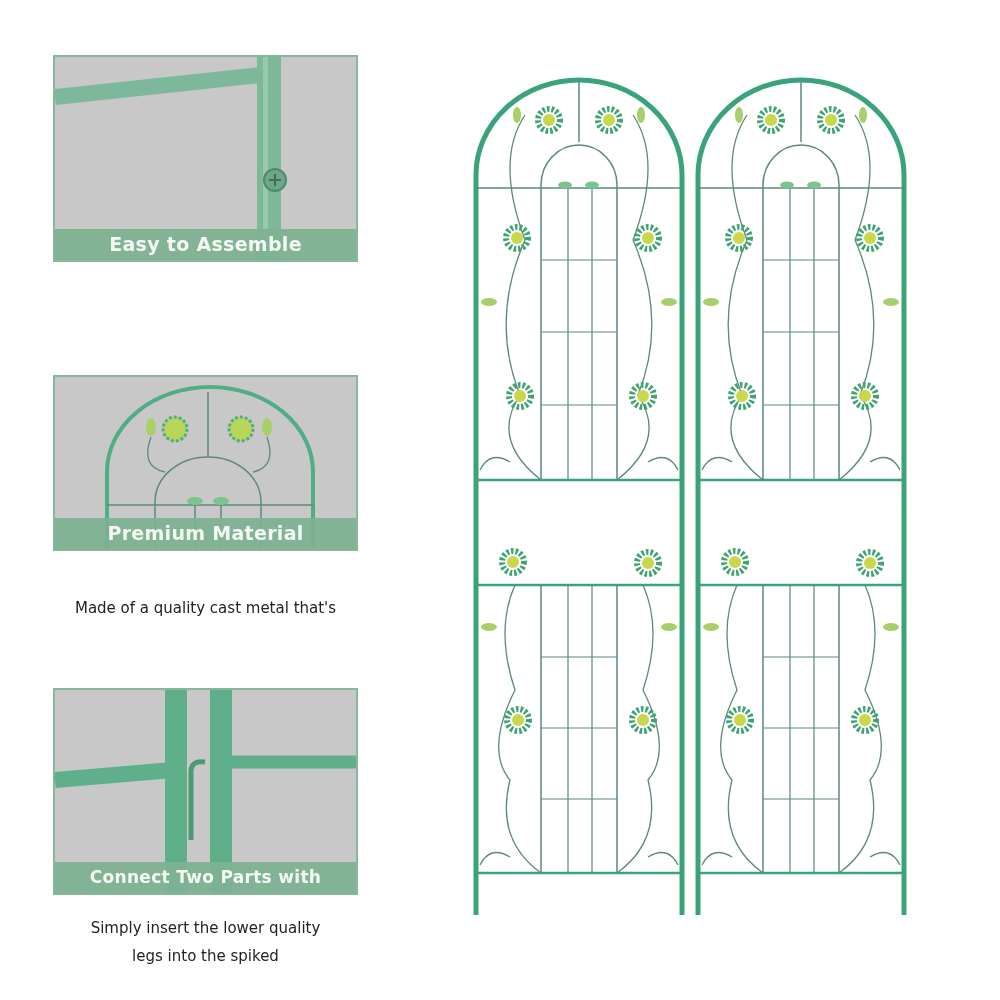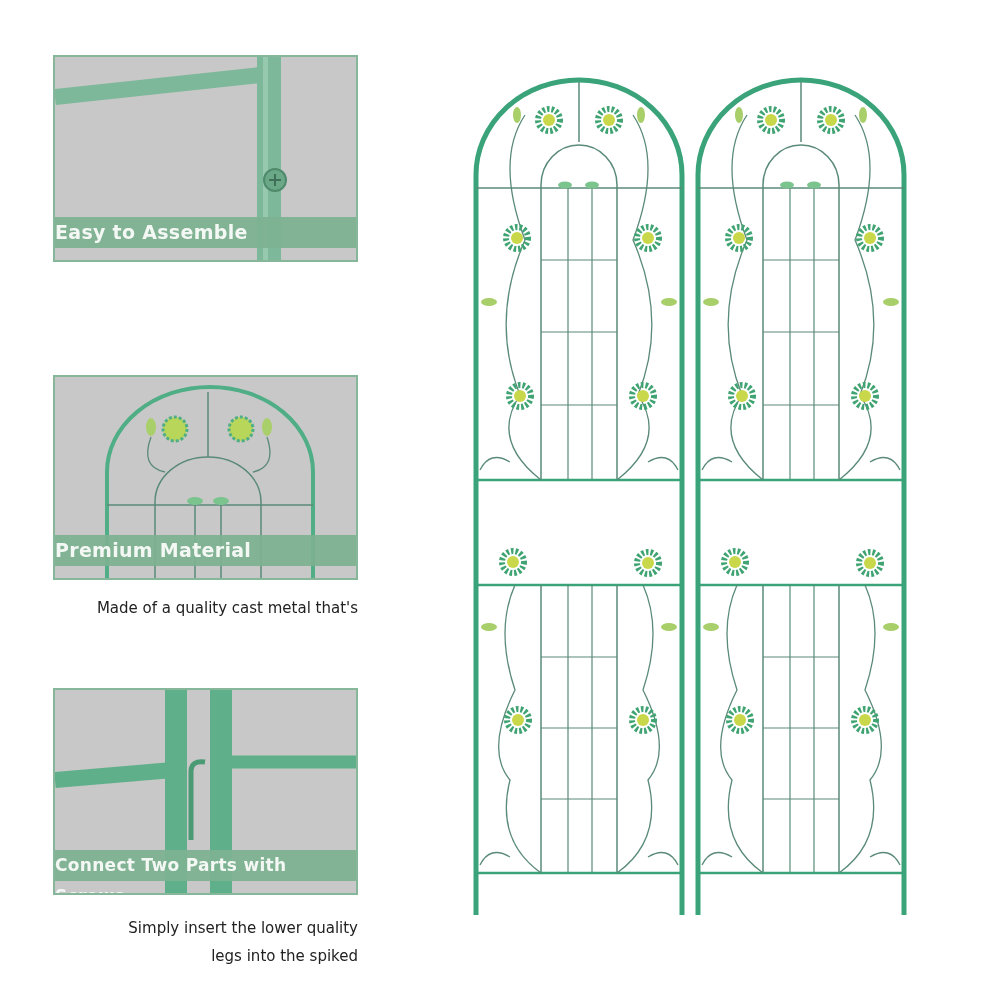--- a/index.html
+++ b/index.html
@@ -1,22 +1,22 @@
 <!DOCTYPE html>
 <html><head>
 <meta charset="utf-8">
 <style>
   html,body{margin:0;padding:0;background:#ffffff;}
   body{width:1000px;height:1000px;position:relative;overflow:hidden;font-family:"DejaVu Sans","Liberation Sans",sans-serif;}
   .panel{position:absolute;left:53px;width:305px;border:2px solid #86b79a;background:#c8c8c8;box-sizing:border-box;overflow:hidden;}
   .panel svg{position:absolute;left:0;top:0;}
-  .banner{position:absolute;left:0;right:0;bottom:12px;height:31px;background:rgba(125,178,145,0.93);color:#f4f8f4;font-weight:bold;font-size:19px;text-align:left;line-height:31px;letter-spacing:0.3px;}
-  .caption{position:absolute;left:53px;width:305px;text-align:right;font-size:15px;line-height:28px;color:#222;}
+  .banner{position:absolute;left:0;right:0;bottom:0;height:31px;background:rgba(125,178,145,0.93);color:#f4f8f4;font-weight:bold;font-size:19px;text-align:center;line-height:31px;letter-spacing:0.3px;}
+  .caption{position:absolute;left:53px;width:305px;text-align:center;font-size:15px;line-height:28px;color:#222;}
   #p1{top:55px;height:207px;}
-  #p2{top:375px;height:205px;padding-left:48px;}
+  #p2{top:375px;height:176px;padding-left:48px;}
   #p3{top:688px;height:207px;}
   #p3 .banner{font-size:17px;}
   #cap2{top:594px;}
   #cap3{top:914px;}
   #trellis{position:absolute;left:465px;top:70px;}
 </style>
 </head>
 <body>
 
 <div class="panel" id="p1">

